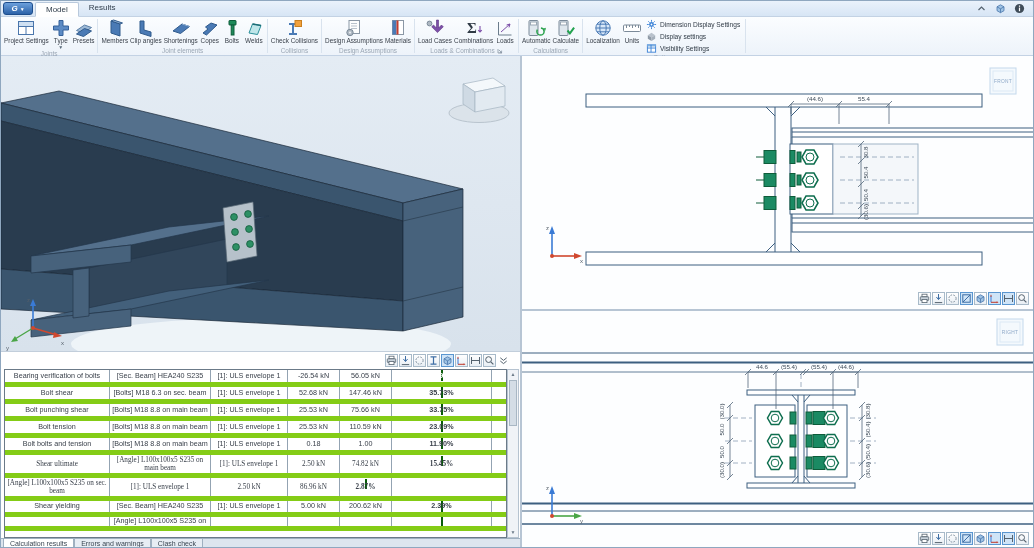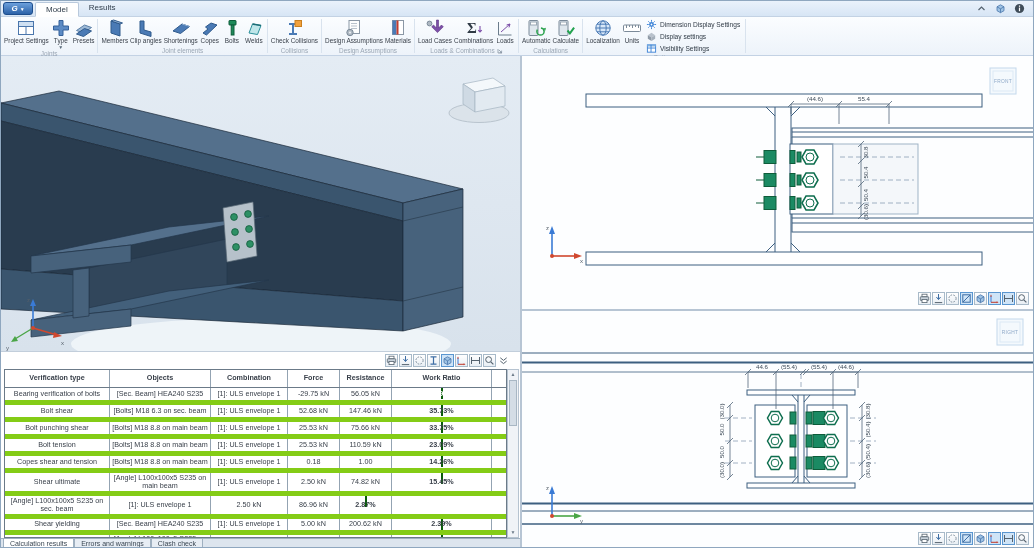--- a/index.html
+++ b/index.html
@@ -51,21 +51,21 @@
   .tabletools{position:absolute;left:0;top:295px;width:519px;height:18px;background:#fff;
               border-top:1px solid #c2cedb;display:flex;justify-content:flex-end;align-items:center;padding-right:10px;}
   
   .rtable{position:absolute;left:3px;top:313px;width:503px;height:169px;overflow:hidden;
           border:1px solid #6b7a88;background:#fff;font-size:7.2px;}
   .tr{display:grid;grid-template-columns:105px 101px 77px 52px 52px 100px 1fr;border-bottom:5px solid #84cc16;}
   .tr>div{border-right:1px solid #93a3b2;display:flex;align-items:center;justify-content:center;
           text-align:center;padding:1px 2px;line-height:1.15;overflow:hidden;}
   .tr>div:last-child{border-right:none;}
   .thead{font-weight:bold;border-bottom:1px solid #6b7a88;height:18px;}
-  .h17{height:17px;} .h23{height:23px;} .h16{height:16px;} .hpart{height:14px;}
+  .h17{height:17px;} .h23{height:23px;font-family:Liberation Serif, serif;} .h16{height:16px;} .hpart{height:14px;}
   .ratio{position:relative;}
   .track{position:absolute;left:2px;right:2px;top:2px;bottom:2px;}
   .bar{height:100%;background:#0f8a0f;border:1px solid #0a5c0a;}
   .rlab{position:absolute;left:0;right:0;top:0;bottom:0;display:flex;align-items:center;justify-content:center;
         font-weight:bold;}
   .rlab.inbar{color:#fff;}
   
   .tsb{position:absolute;left:506px;top:313px;width:12px;height:169px;background:#f0f3f7;border:1px solid #b6c3d0;
        display:flex;flex-direction:column;align-items:center;font-size:5px;color:#6b7a88;}
   .tsb .thumb{width:8px;height:46px;background:#d4dde6;border:1px solid #a8b7c4;margin-top:1px;}
@@ -477,35 +477,26 @@
           </span>
         <span class="tb" style="border:none;background:none">
             <svg width="11" height="11">
               <use href="#i-chev2"></use>
             </svg>
           </span>
       </div>
     </div>
 
     <div class="rtable">
-      <div class="tr thead">
-        <div>Verification type</div>
-        <div>Objects</div>
-        <div>Combination</div>
-        <div>Force</div>
-        <div>Resistance</div>
-        <div>Work Ratio</div>
-        <div></div>
-      </div>
 
       <div class="tr h17">
         <div>Bearing verification of bolts</div>
           <div>[Sec. Beam] HEA240 S235</div>
           <div>[1]: ULS envelope 1</div>
-          <div>-29.75 kN</div>
+          <div>-26.54 kN</div>
           <div>56.05 kN</div>
         <div class="ratio">
             <span class="track"><span class="bar" style="width: 93.94%;"></span></span>
             <span class="rlab inbar">93.94%</span>
           </div>
           <div></div>
       </div>
       <div class="tr h17">
         <div>Bolt shear</div>
           <div>[Bolts] M18 6.3 on sec. beam</div>
@@ -536,28 +527,28 @@
           <div>[1]: ULS envelope 1</div>
           <div>25.53 kN</div>
           <div>110.59 kN</div>
         <div class="ratio">
             <span class="track"><span class="bar" style="width: 23.09%;"></span></span>
             <span class="rlab">23.09%</span>
           </div>
           <div></div>
       </div>
       <div class="tr h17">
-        <div>Copes shear and tension</div>
+        <div>Bolt bolts and tension</div>
           <div>[Bolts] M18 8.8 on main beam</div>
           <div>[1]: ULS envelope 1</div>
           <div>0.18</div>
           <div>1.00</div>
         <div class="ratio">
             <span class="track"><span class="bar" style="width: 17.62%;"></span></span>
-            <span class="rlab">14.26%</span>
+            <span class="rlab">11.90%</span>
           </div>
           <div></div>
       </div>
       <div class="tr h23">
         <div>Shear ultimate</div>
           <div>[Angle] L100x100x5 S235 on main beam</div>
           <div>[1]: ULS envelope 1</div>
           <div>2.50 kN</div>
           <div>74.82 kN</div>
         <div class="ratio">

